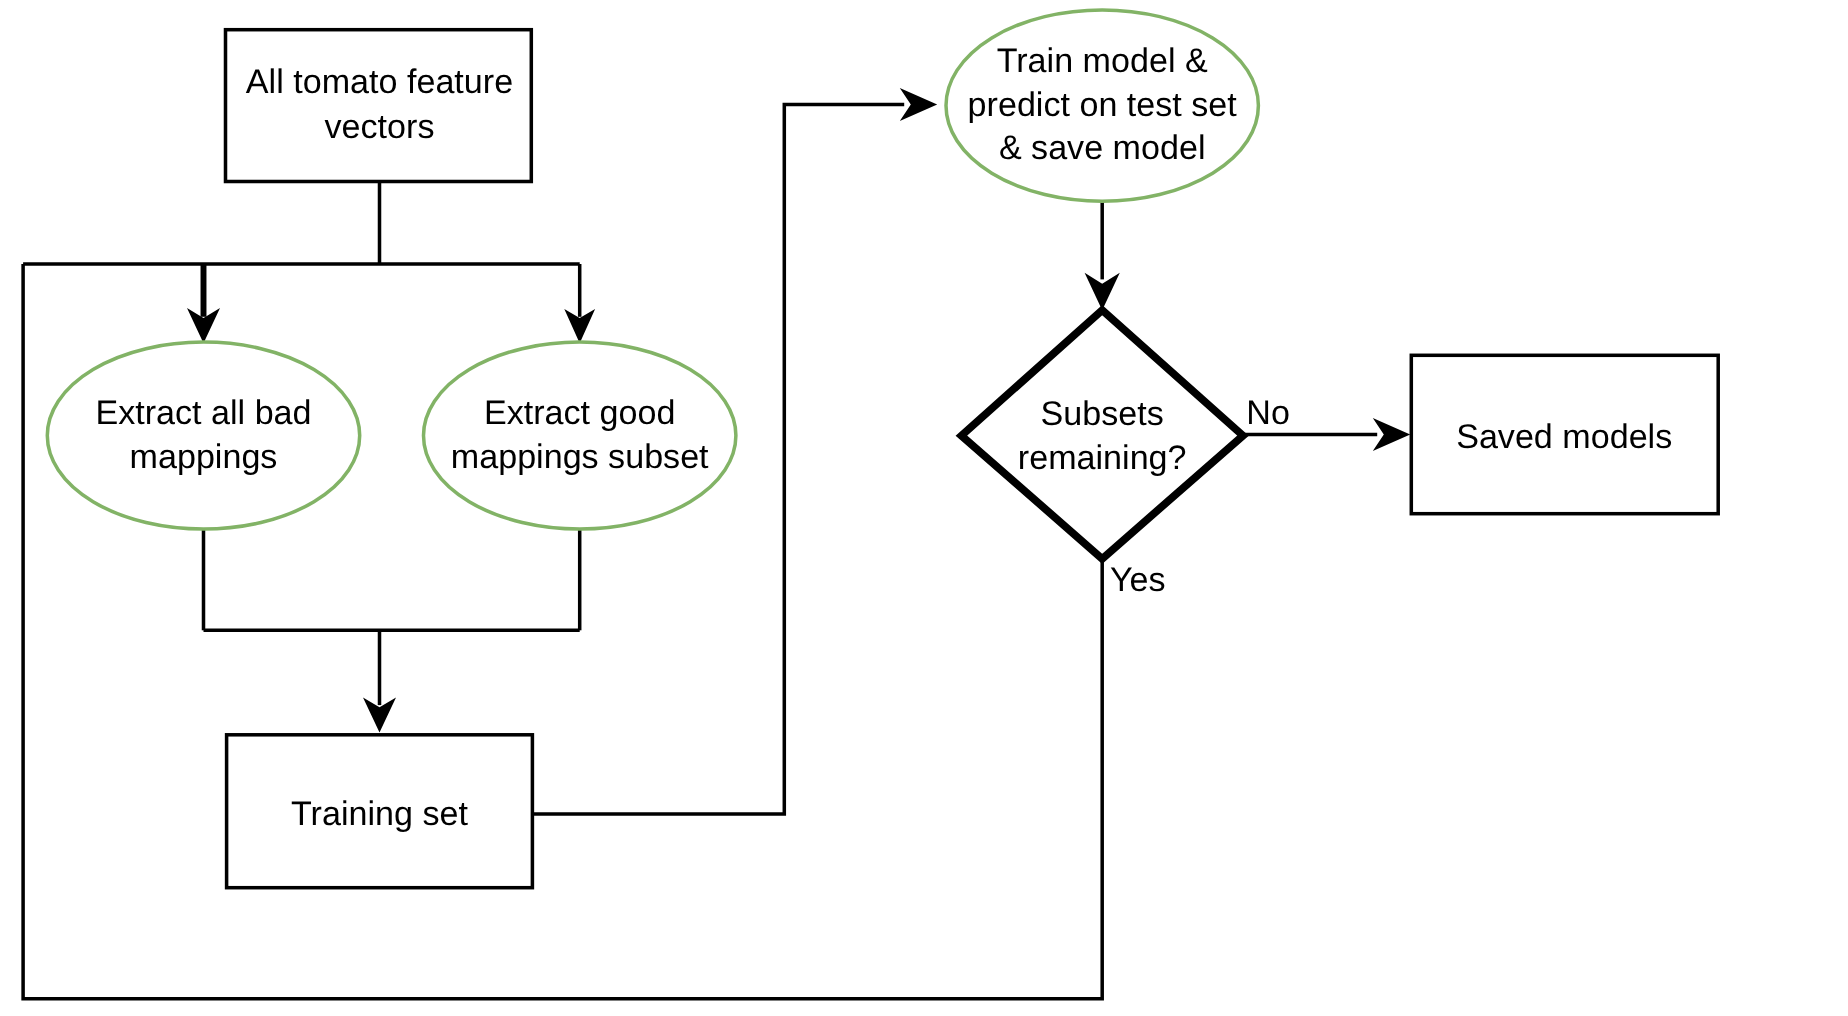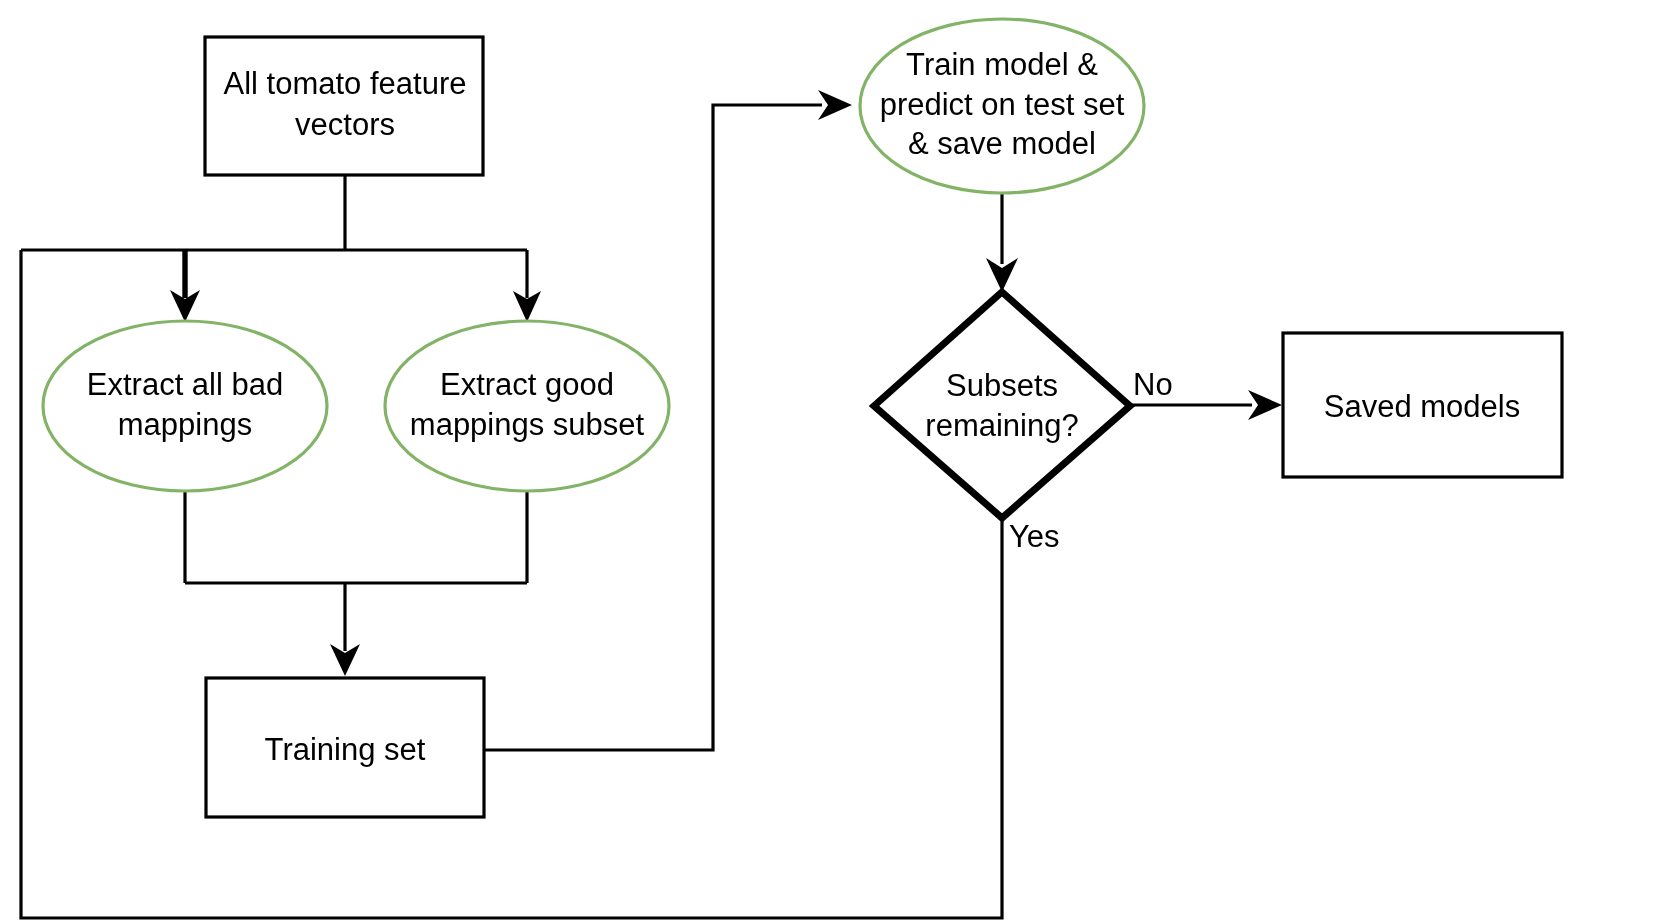--- a/index.html
+++ b/index.html
@@ -12,21 +12,20 @@
     width: 1680px;
     height: 924px;
     overflow: hidden;
     font-family: "Liberation Sans", sans-serif;
   }
   #flowchart-root {
     position: relative;
     width: 1680px;
     height: 658px;
     background: #ffffff;
-    margin-top: 10px;
   }
   svg.diagram {
     display: block;
     width: 1680px;
     height: 924px;
   }
   .node-text {
     font-family: "Liberation Sans", sans-serif;
     font-size: 31px;
     fill: #000000;

